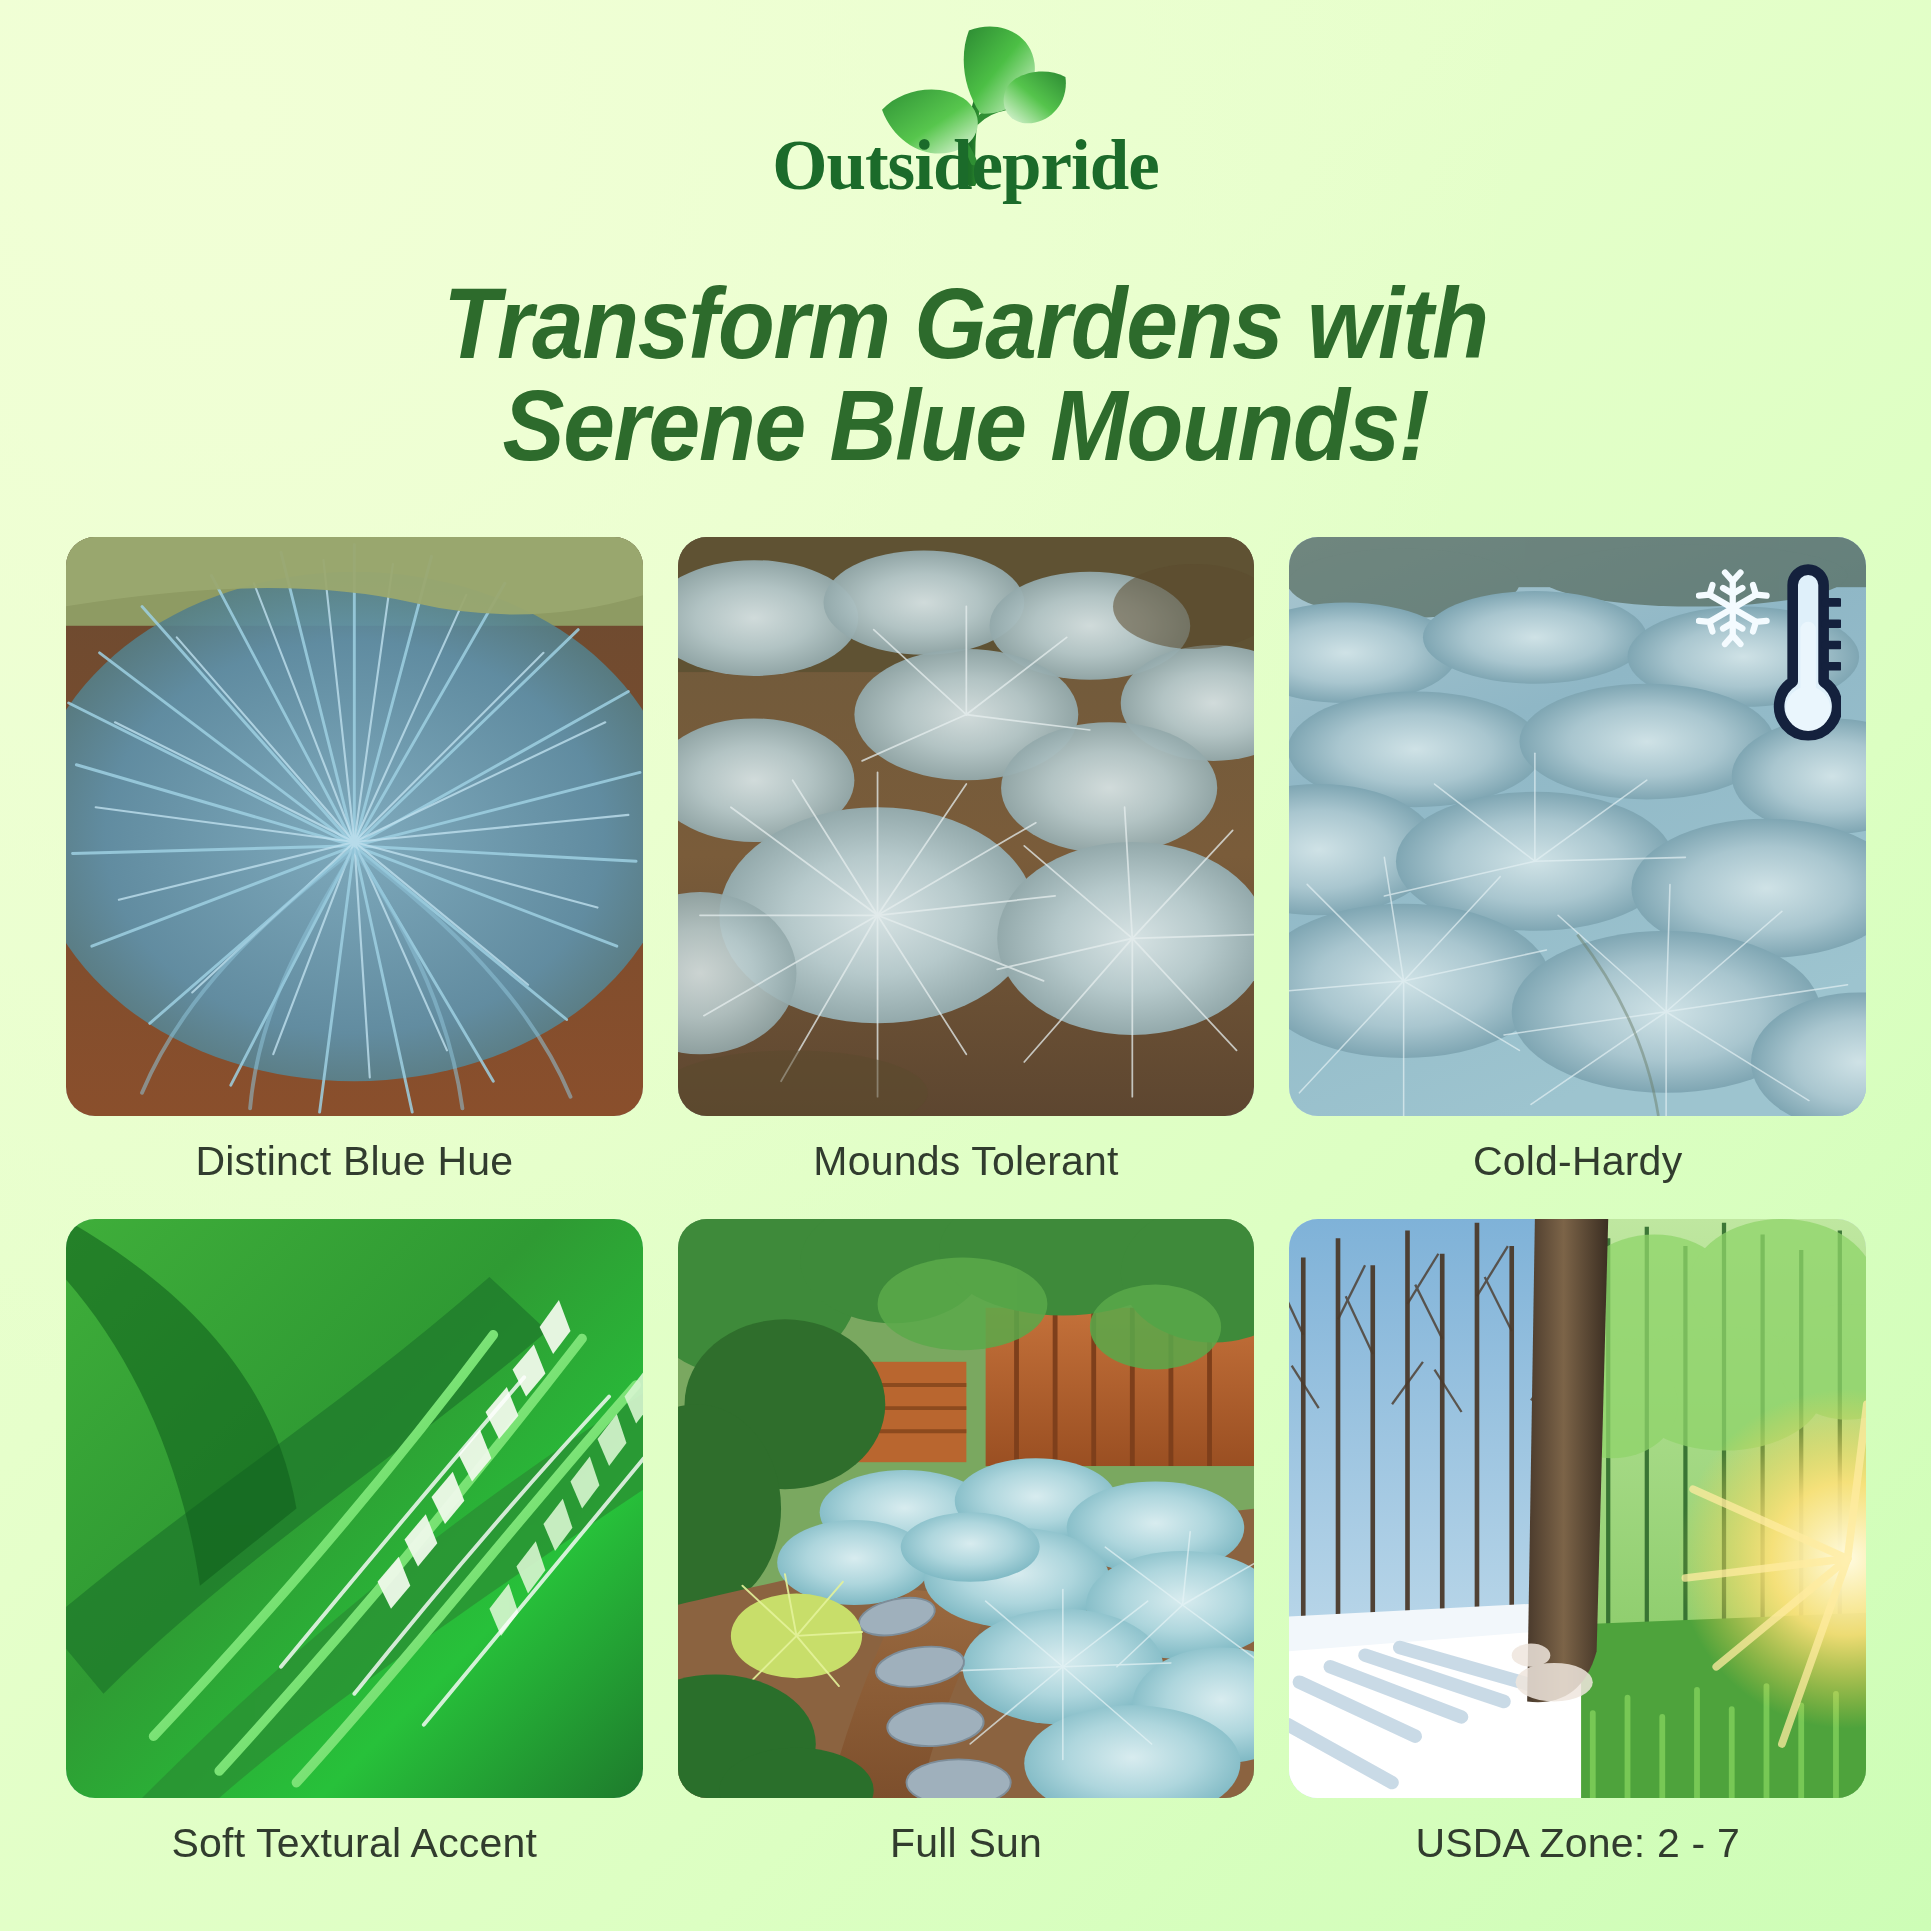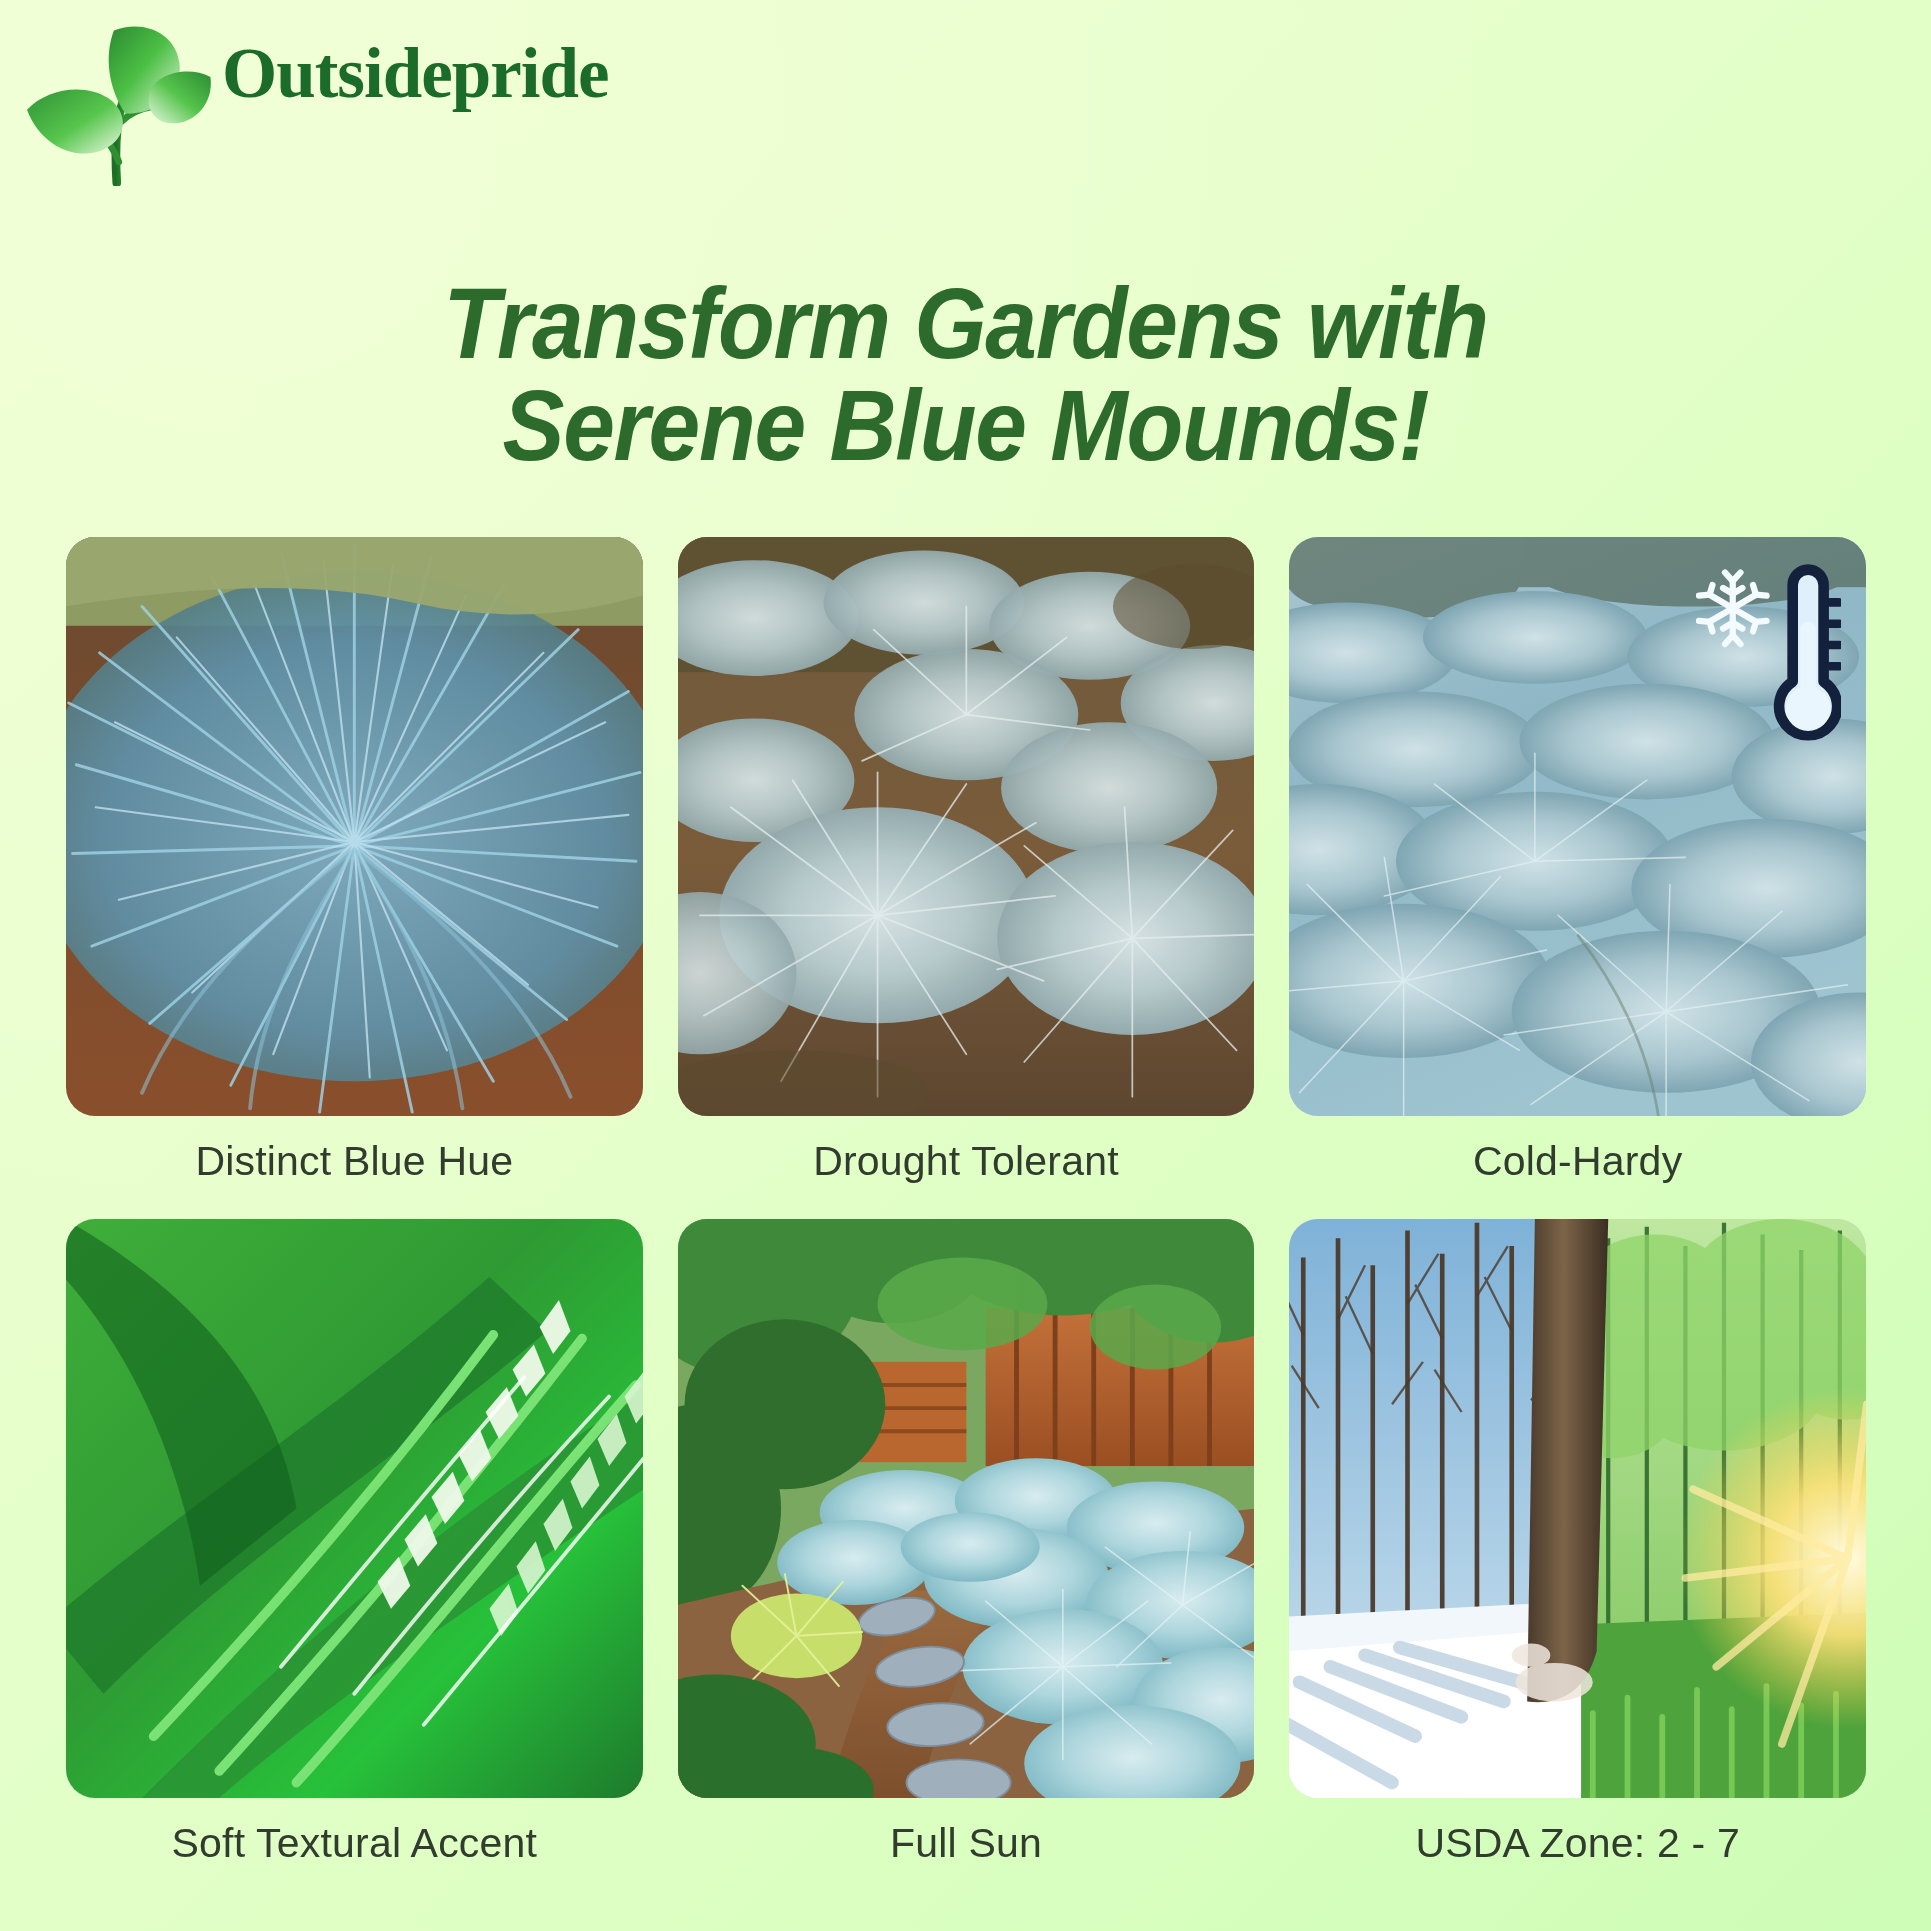--- a/index.html
+++ b/index.html
@@ -9,21 +9,21 @@
     background:
       radial-gradient(circle at 12% 6%, #f1ffd6 0%, rgba(241,255,214,0) 52%),
       linear-gradient(135deg, #ecffd2 0%, #e6ffcb 38%, #dcffc2 68%, #cdfdb6 100%);
     overflow:hidden;
     position:relative;
   }
 
   
   .logo-wrap {
     position:absolute; top:17.4px; left:0; right:0;
-    display:flex; flex-direction:row; align-items:center;
+    display:flex; flex-direction:column; align-items:center;
   }
   .logo-mark { width:222px; height:169px; display:block; }
   .logo-word {
     font-family:"Liberation Serif", serif;
     font-weight:bold;
     font-size:71px;
     color:#1b6b2a;
     letter-spacing:-1px;
     margin-top:-56px;
     line-height:1;
@@ -262,21 +262,21 @@
             <path d="M150 92 L202 52"></path>
           <path d="M150 92 L214 100"></path>
             <path d="M150 92 L96 116"></path>
         </g>
         <g fill="#5b4a2d" opacity="0.55">
           <ellipse cx="268" cy="36" rx="42" ry="22"></ellipse>
           <ellipse cx="60" cy="288" rx="70" ry="22"></ellipse>
         </g>
       </svg>
     </div>
-    <div class="caption">Drought Tolerant</div>
+    <div class="caption">Mounds Tolerant</div>
   </div>
 
   <div class="cell">
     <div class="thumb">
       <svg viewBox="0 0 300 300" preserveAspectRatio="xMidYMid slice">
         <defs>
           <linearGradient id="f4bg" x1="0" y1="0" x2="0.4" y2="1">
             <stop offset="0%" stop-color="#a9c6cf"></stop>
             <stop offset="40%" stop-color="#8fb7c6"></stop>
             <stop offset="100%" stop-color="#9dc4cf"></stop>

